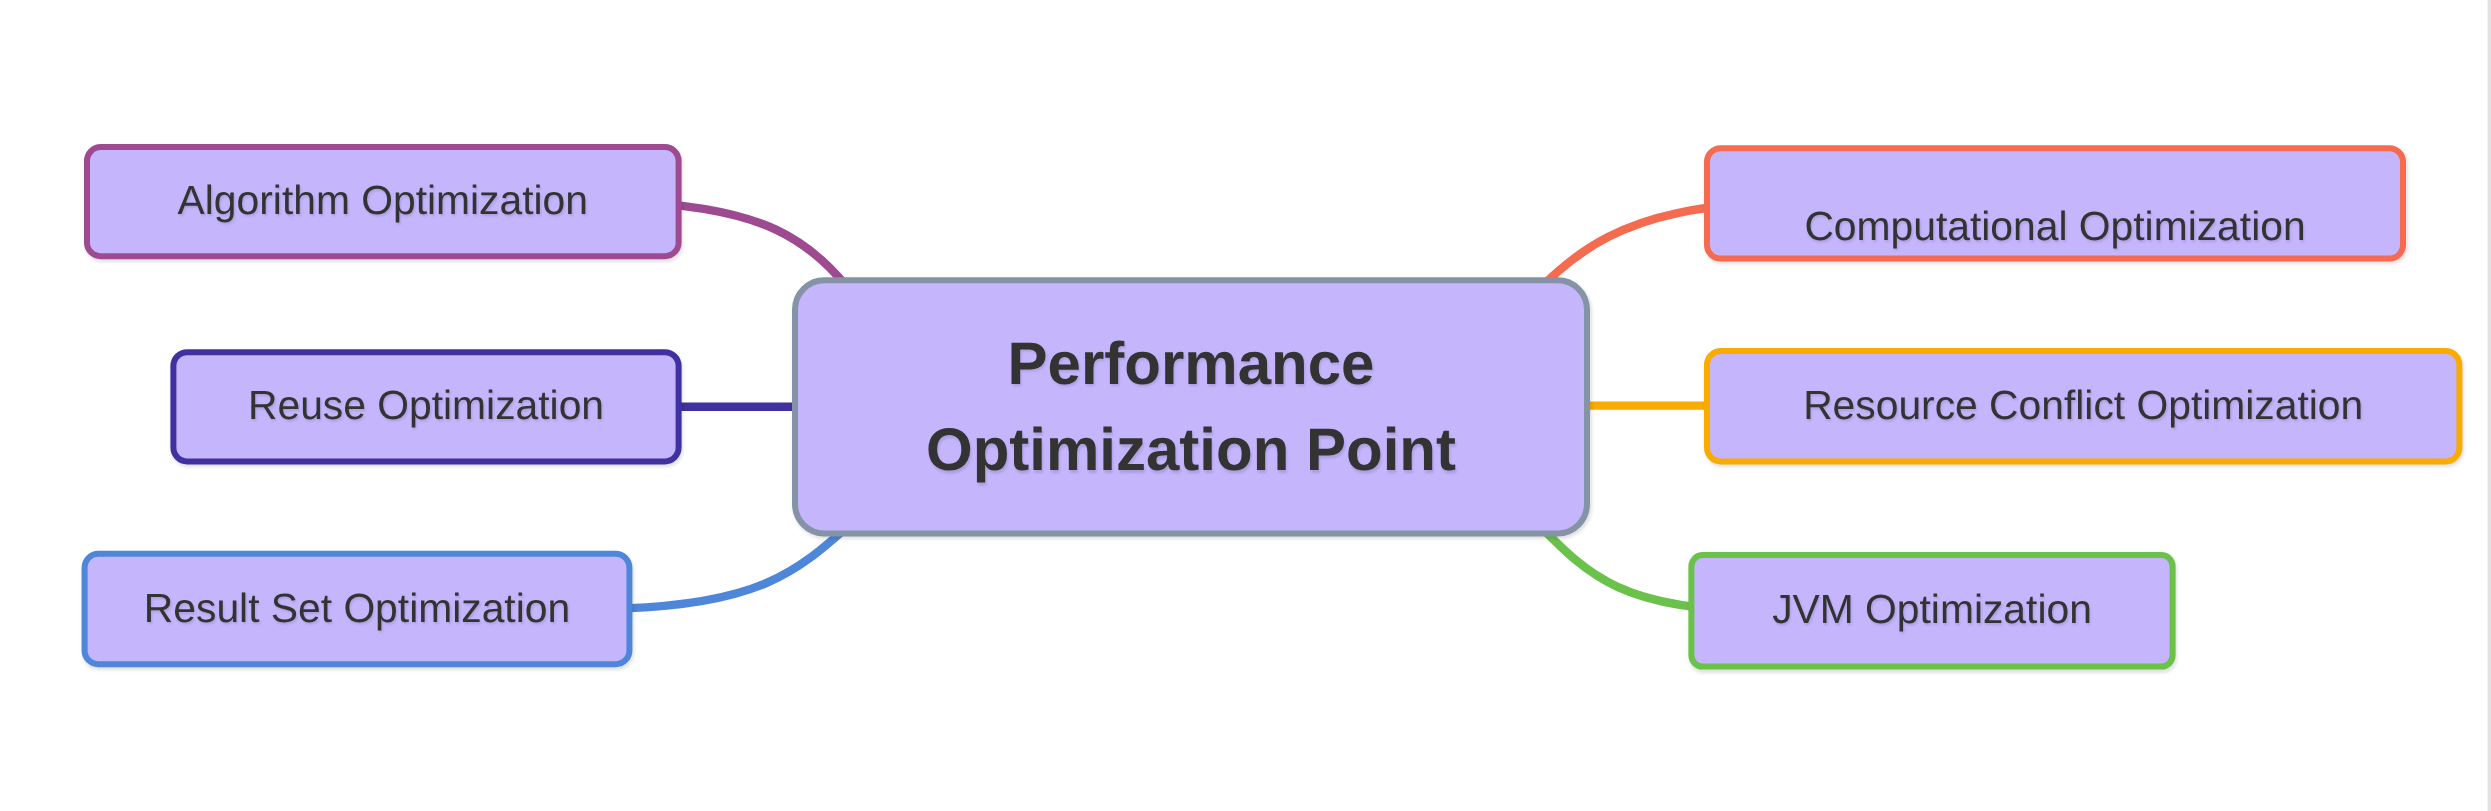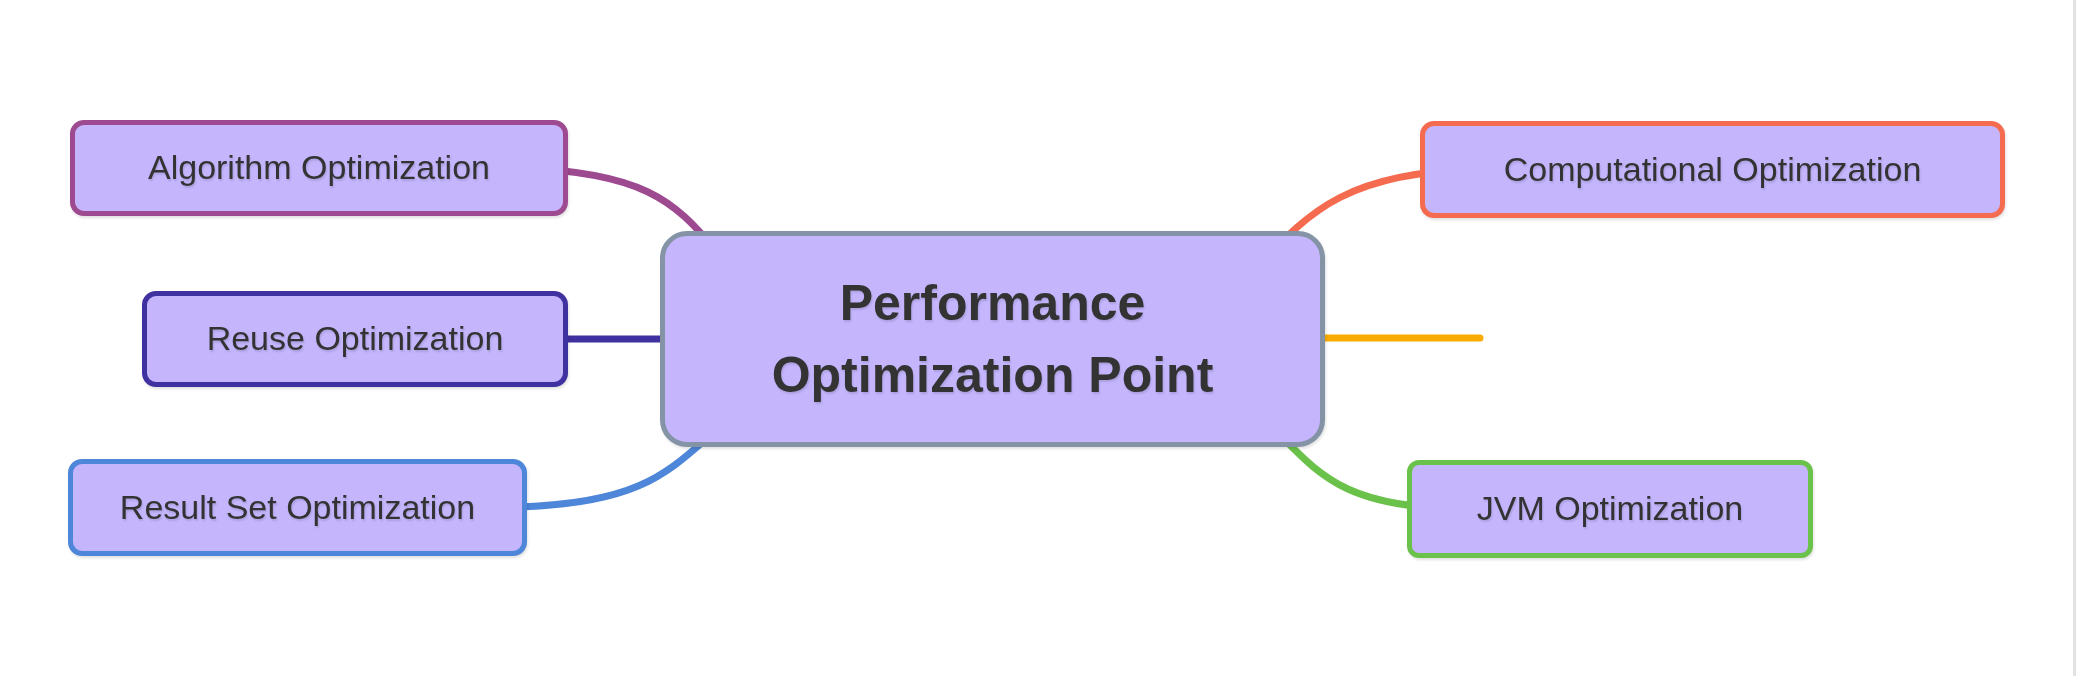--- a/index.html
+++ b/index.html
@@ -43,21 +43,21 @@
     font-size: 50px;
     font-weight: bold;
     line-height: 1.45;
     padding: 0 28px;
   }
   
   #node-root        { left: 660px;  top: 231px; width: 665px; height: 216px; }
   #node-algorithm   { left: 70px;   top: 120px; width: 498px; height: 96px;  }
   #node-reuse       { left: 142px;  top: 291px; width: 426px; height: 96px;  }
   #node-result-set  { left: 68px;   top: 459px; width: 459px; height: 97px;  }
-  #node-computational { left: 1420px; top: 121px; width: 585px; height: 97px; }
+  #node-computational { left: 1420px; top: 121px; width: 585px; height: 97px; align-items: flex-end; }
   #node-resource    { left: 1420px; top: 290px; width: 632px; height: 97px;  }
   #node-jvm         { left: 1407px; top: 460px; width: 406px; height: 98px;  }
   .right-edge-line {
     position: absolute;
     right: 0; top: 0;
     width: 3px; height: 100%;
     background: #e2e2e2;
   }
 </style>
 </head>
@@ -87,19 +87,22 @@
   </div>
 
   <div id="node-result-set" class="node" style="border-color: rgb(78, 134, 217);">
     <div class="label">Result Set Optimization</div>
   </div>
 
   <div id="node-computational" class="node" style="border-color: rgb(245, 107, 80);">
     <div class="label">Computational Optimization</div>
   </div>
 
+  <div id="node-resource" class="node" style="border-color: rgb(249, 171, 0);">
+    <div class="label">Resource Conflict Optimization</div>
+  </div>
 
   <div id="node-jvm" class="node" style="border-color: rgb(107, 194, 74); border-radius: 12px;">
     <div class="label">JVM Optimization</div>
   </div>
 
   <div class="right-edge-line"></div>
 </div>
 
 </body></html>

